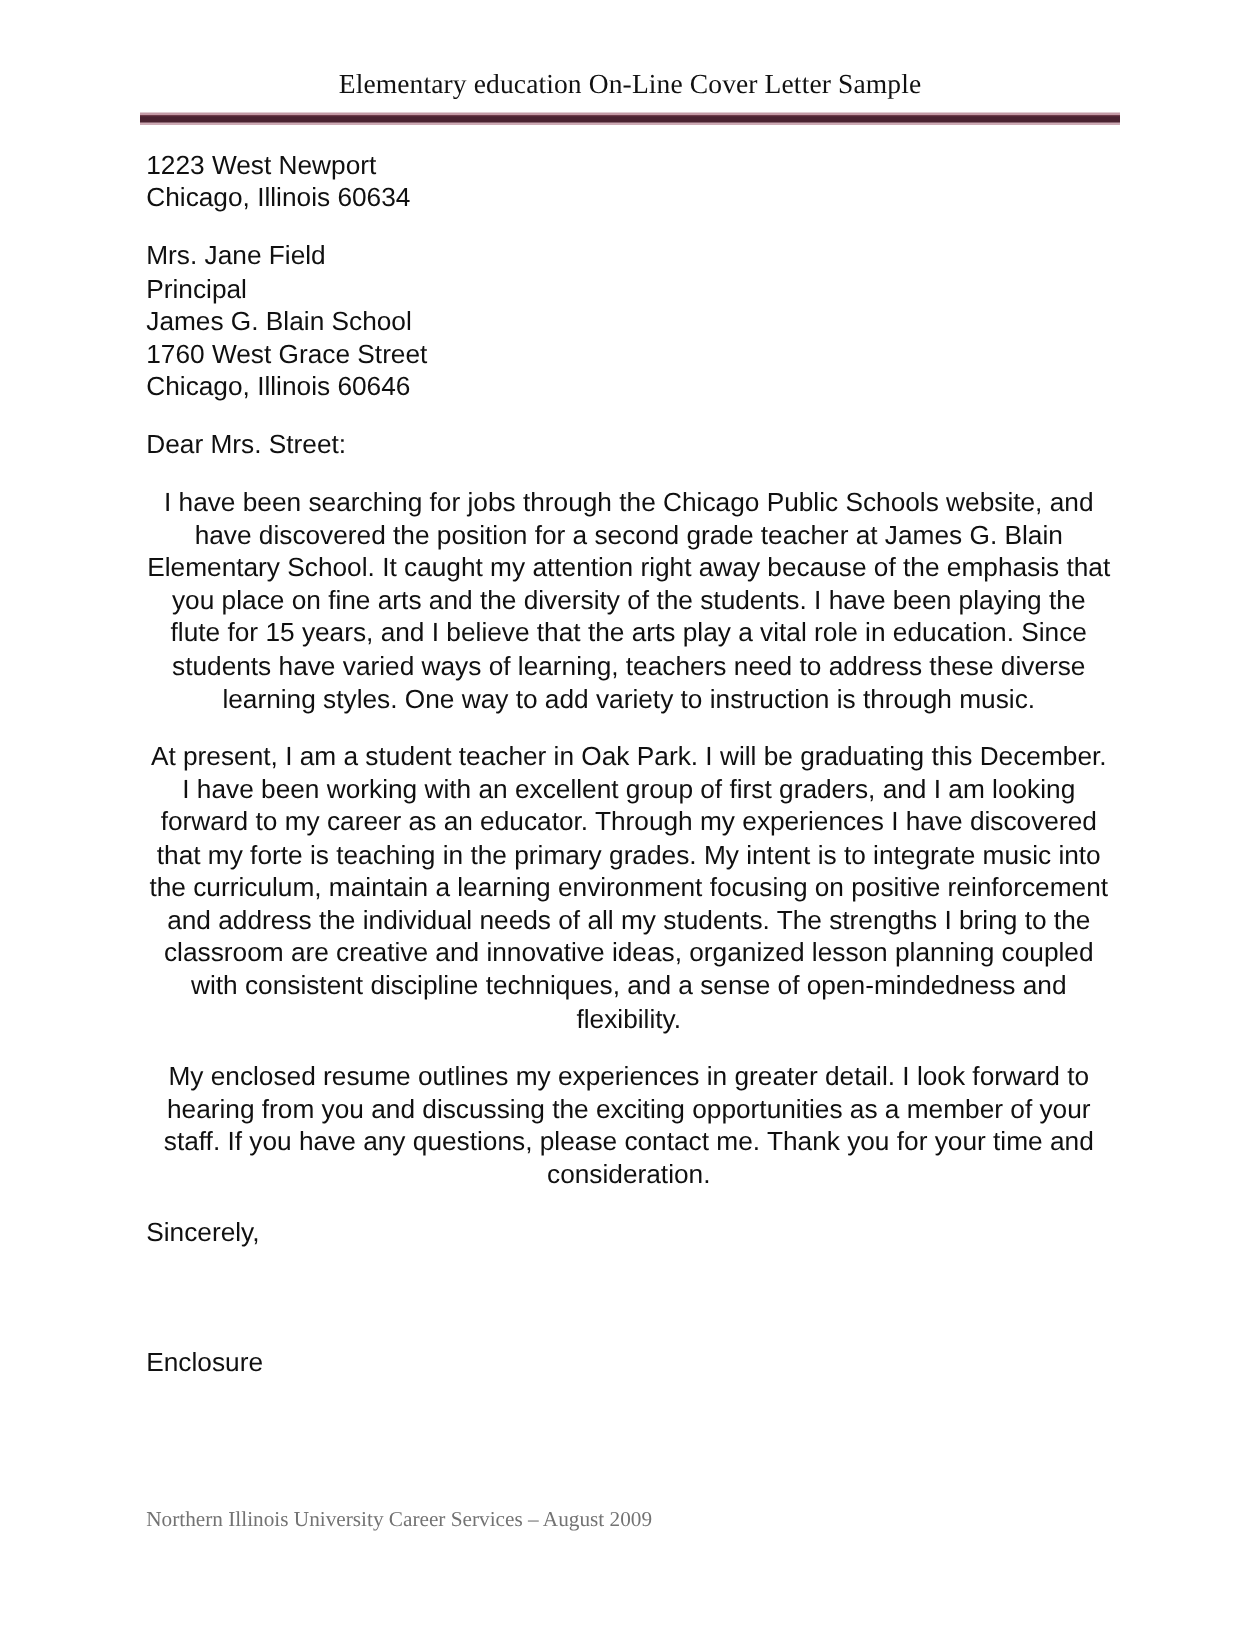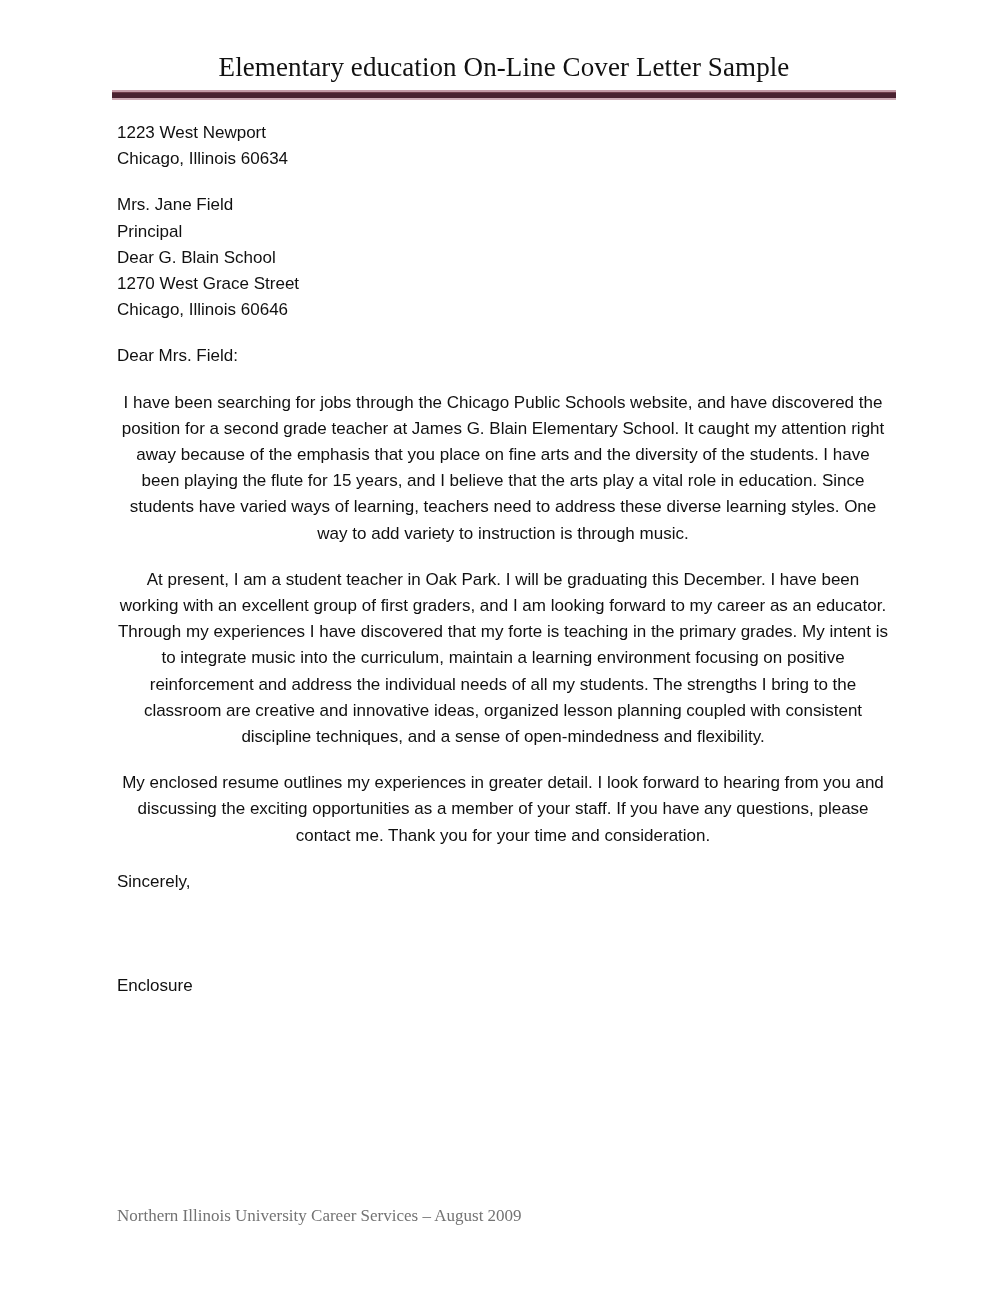--- a/index.html
+++ b/index.html
@@ -23,21 +23,21 @@
   
   .header-block {
     position: absolute;
     left: 112px;
     top: 50px;
     width: 784px;
   }
 
   .doc-title {
     font-family: "Liberation Serif", serif;
-    font-size: 27px;
+    font-size: 22px;
     line-height: 34px;
     font-weight: 400;
     text-align: center;
     color: #111111;
     letter-spacing: 0.1px;
     white-space: nowrap;
   }
 
   
   .title-rule {
@@ -65,21 +65,21 @@
     height: 2px;
     background: #cdaab4;
   }
 
   
   .letter {
     position: absolute;
     left: 117px;
     top: 120px;
     width: 772px;
-    font-size: 17px;
+    font-size: 21px;
     line-height: 26.2px;
     color: #101010;
   }
 
   .block {
     margin: 0;
   }
 
   .block + .block {
     margin-top: 20px;
@@ -129,27 +129,27 @@
   <div class="letter">
 
     <div class="block">
       <div class="addr-line">1223 West Newport</div>
       <div class="addr-line">Chicago, Illinois 60634</div>
     </div>
 
     <div class="block">
       <div class="addr-line">Mrs. Jane Field</div>
       <div class="addr-line">Principal</div>
-      <div class="addr-line">Dear G. Blain School</div>
-      <div class="addr-line">1270 West Grace Street</div>
+      <div class="addr-line">James G. Blain School</div>
+      <div class="addr-line">1760 West Grace Street</div>
       <div class="addr-line">Chicago, Illinois 60646</div>
     </div>
 
     <div class="block">
-      <div class="plain-line">Dear Mrs. Field:</div>
+      <div class="plain-line">Dear Mrs. Street:</div>
     </div>
 
     <div class="block">
       <p class="para">I have been searching for jobs through the Chicago Public Schools website, and have discovered the position for a second grade teacher at James G. Blain Elementary School.  It caught my attention right away because of the emphasis that you place on fine arts and the diversity of the students.  I have been playing the flute for 15 years, and I believe that the arts play a vital role in education.  Since students have varied ways of learning, teachers need to address these diverse learning styles.  One way to add variety to instruction is through music.</p>
     </div>
 
     <div class="block">
       <p class="para">At present, I am a student teacher in Oak Park. I will be graduating this December.  I have been working with an excellent group of first graders, and I am looking forward to my career as an educator.  Through my experiences I have discovered that my forte is teaching in the primary grades.  My intent is to integrate music into the curriculum, maintain a learning environment focusing on positive reinforcement and address the individual needs of all my students.  The strengths I bring to the classroom are creative and innovative ideas, organized lesson planning coupled with consistent discipline techniques, and a sense of open-mindedness and flexibility.</p>
     </div>
 

